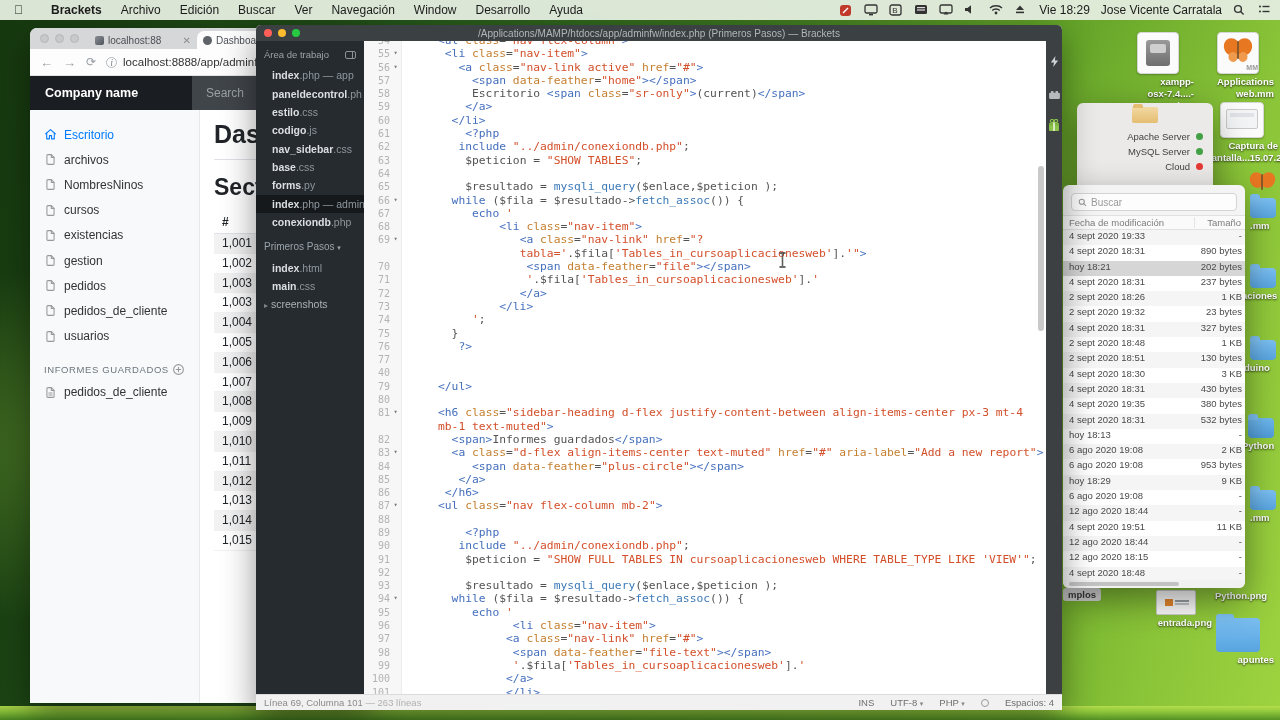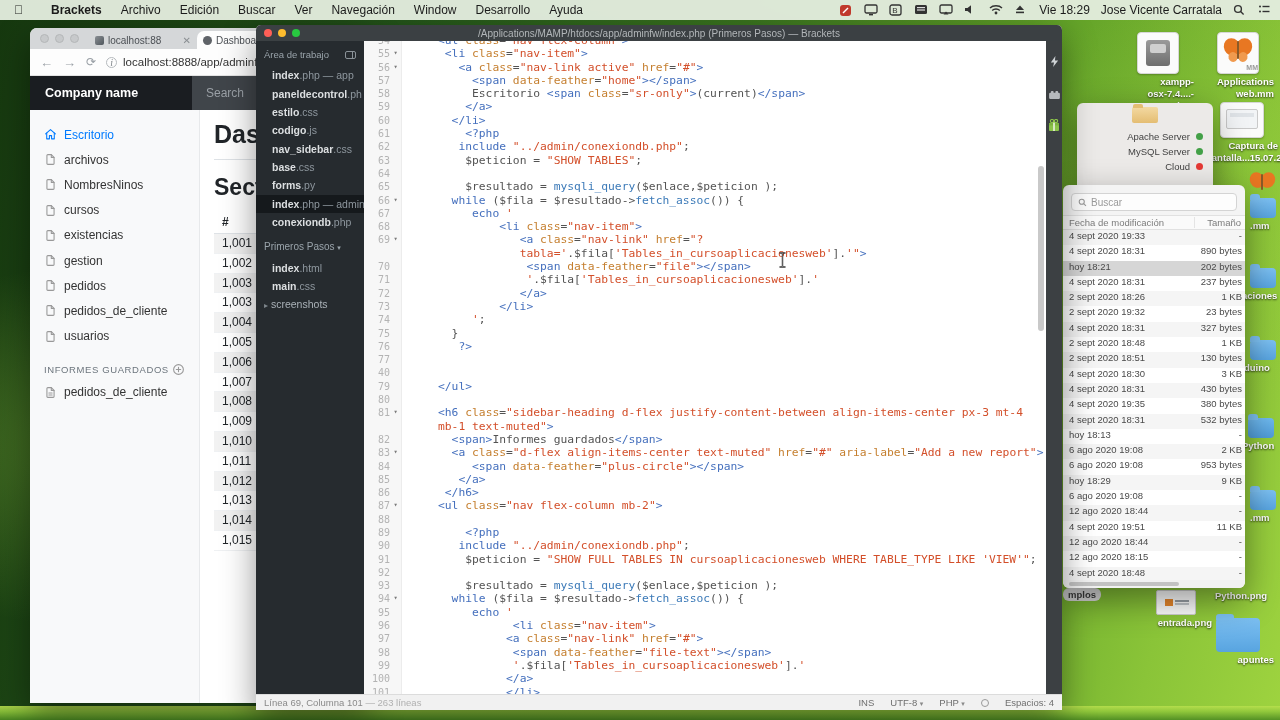--- a/index.html
+++ b/index.html
@@ -261,21 +261,21 @@
 </div>
 <div class="edge-item" style="left:1248px; top:418px;">
   <div class="folder" style="width:26px;height:20px;background:linear-gradient(180deg,#6fb9ef,#4f9bd8);"></div>
   <div class="dlabel" style="margin-left:-6px;">Python</div>
 </div>
 <div class="edge-item" style="left:1250px; top:490px;">
   <div class="folder" style="width:26px;height:20px;"></div>
   <div class="dlabel">.mm</div>
 </div>
 
-<span class="pill-label" style="left:1063px; top:588px;border-radius:6px;">mplos</span>
+<span class="pill-label" style="left:1063px; top:588px;">mplos</span>
 <span class="dlabel" style="position:absolute; left:1206px; top:588px; z-index:1; width:70px; text-align:center;">Python.png</span>
 <div class="dicon" style="left:1140px; top:590px; width:72px;">
   <div class="thumb-card"></div>
   <div class="dlabel">entrada.png</div>
 </div>
 <div class="dicon" style="left:1202px; top:618px; width:72px;">
   <div class="folder" style="width:44px;height:34px;margin:0 auto;"></div>
   <div class="dlabel">apuntes</div>
 </div>
 

